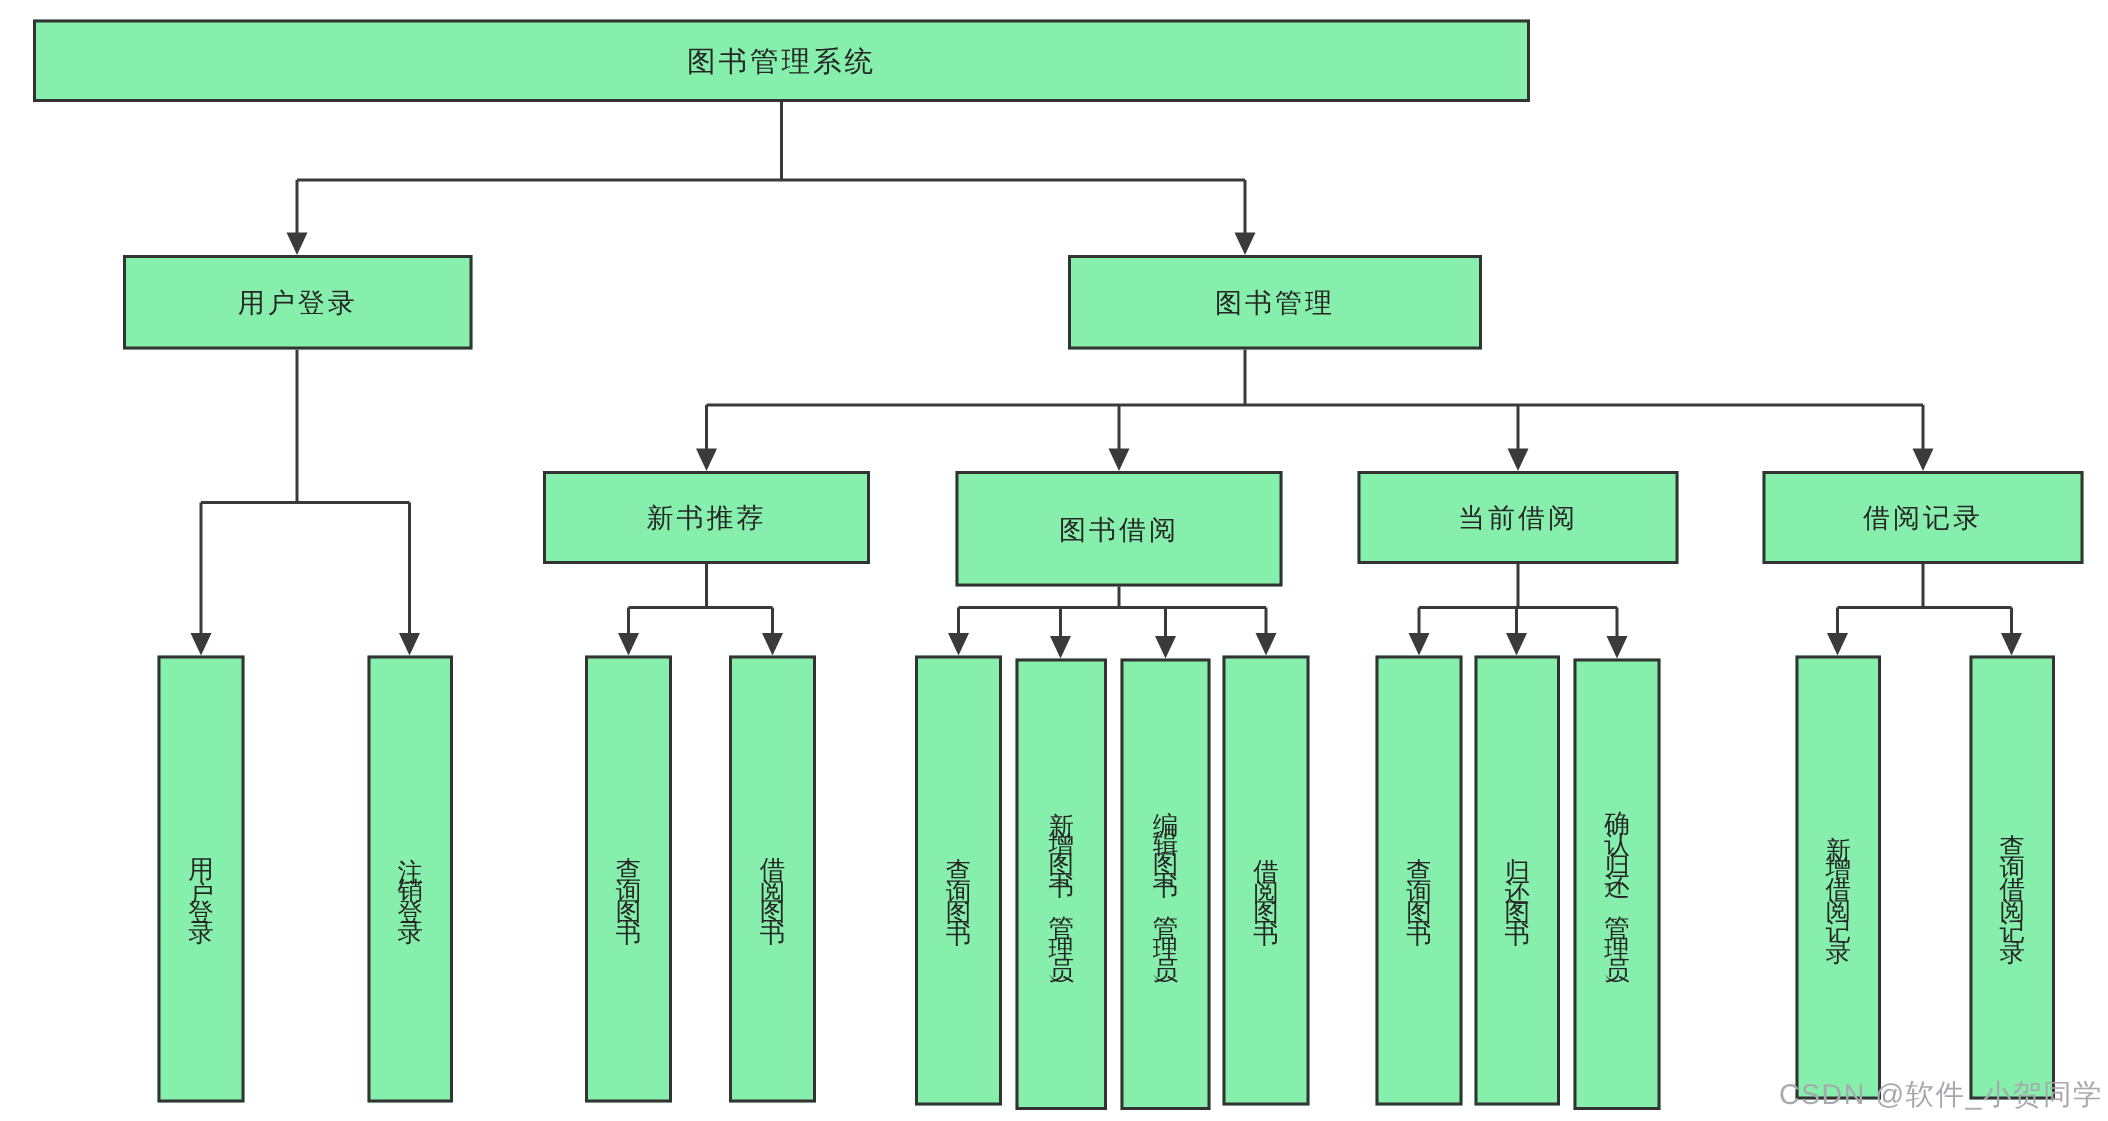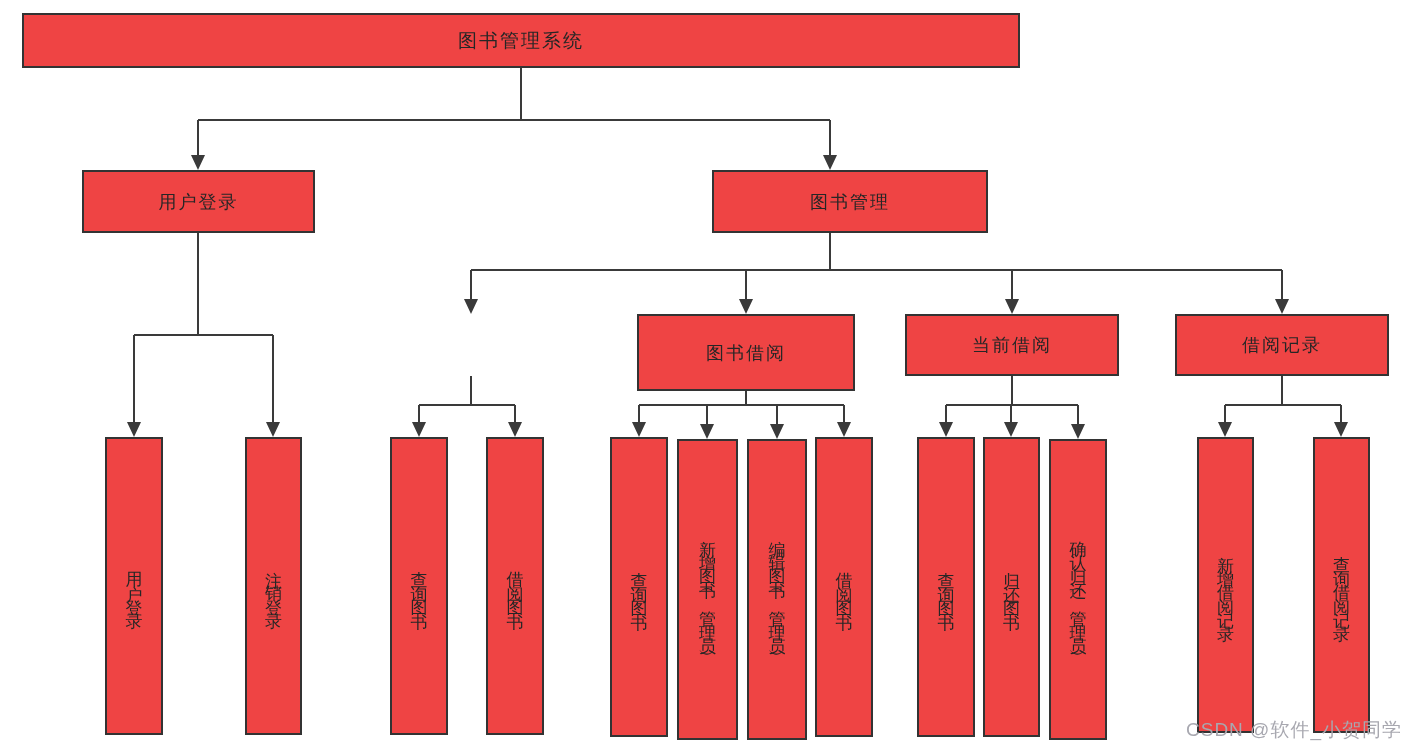--- a/index.html
+++ b/index.html
@@ -9,21 +9,21 @@
     background:var(--background,#ffffff);
     font-family:"Liberation Sans",sans-serif;
     overflow:hidden;
   }
   svg.wires{position:absolute;left:0;top:0;width:1405px;height:747px;}
   svg.wires path{stroke:var(--line,#3a3a3a);stroke-width:2;fill:none;}
   svg.wires polygon{fill:var(--line,#3a3a3a);stroke:none;}
   .node{
     position:absolute;
     display:flex;align-items:center;justify-content:center;
-    background:#ef4444;
+    background:#86efac;
     border:2px solid var(--box-border,#333333);
     box-sizing:border-box;
     color:var(--text,#262626);
     text-align:center;
   }
   .root-node{font-size:19px;letter-spacing:2px;}
   .branch{font-size:18px;letter-spacing:2px;}
   .leaf{font-size:17px;}
   .leaf .v-label{
     writing-mode:vertical-rl;
@@ -80,20 +80,23 @@
     <span>图书管理系统</span>
   </div>
 
   <div class="node branch" style="left:82px;top:170px;width:233px;height:63px">
     <span>用户登录</span>
   </div>
   <div class="node branch" style="left:712px;top:170px;width:276px;height:63px">
     <span>图书管理</span>
   </div>
 
+  <div class="node branch" style="left:362px;top:314px;width:218px;height:62px">
+    <span>新书推荐</span>
+  </div>
   <div class="node branch" style="left:637px;top:314px;width:218px;height:77px">
     <span>图书借阅</span>
   </div>
   <div class="node branch" style="left:1175px;top:314px;width:214px;height:62px">
     <span>借阅记录</span>
   </div>
   <div class="node branch" style="left:905px;top:314px;width:214px;height:62px">
     <span>当前借阅</span>
   </div>
 

